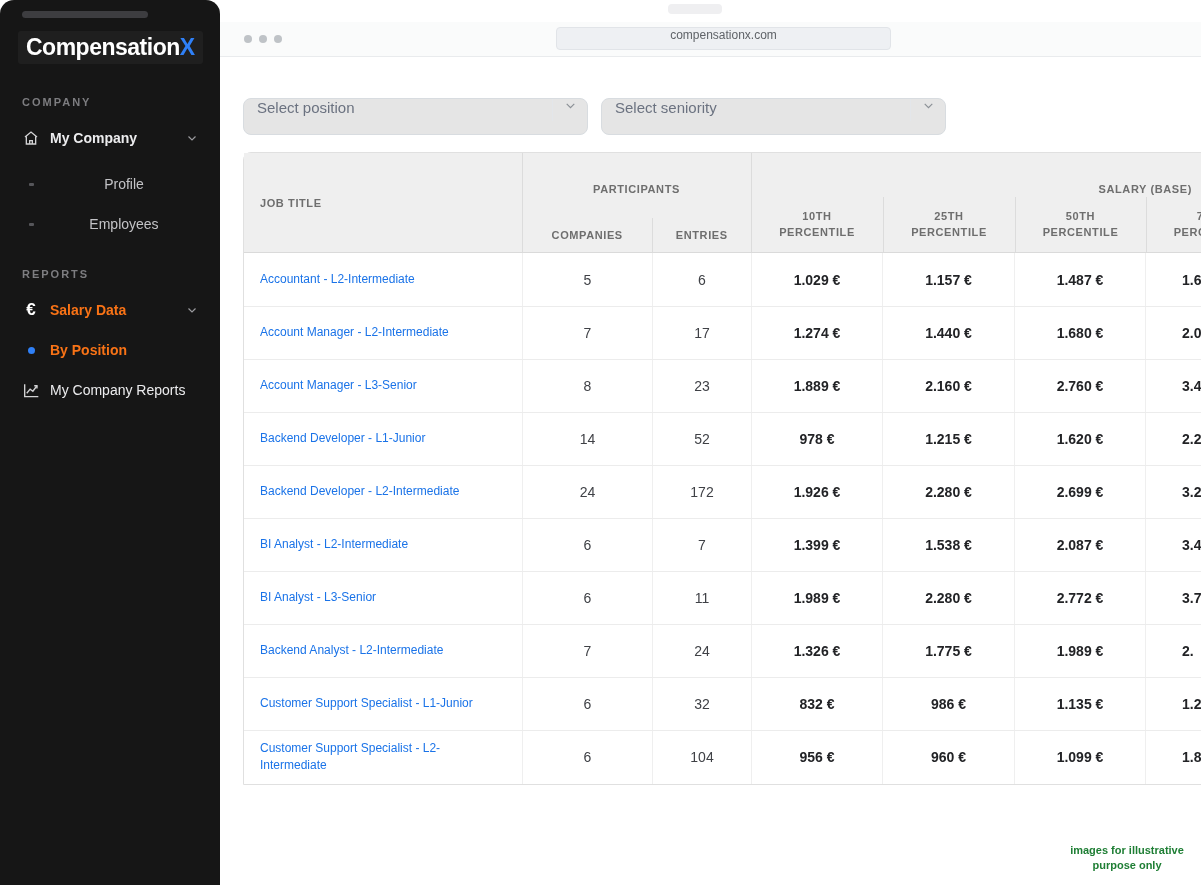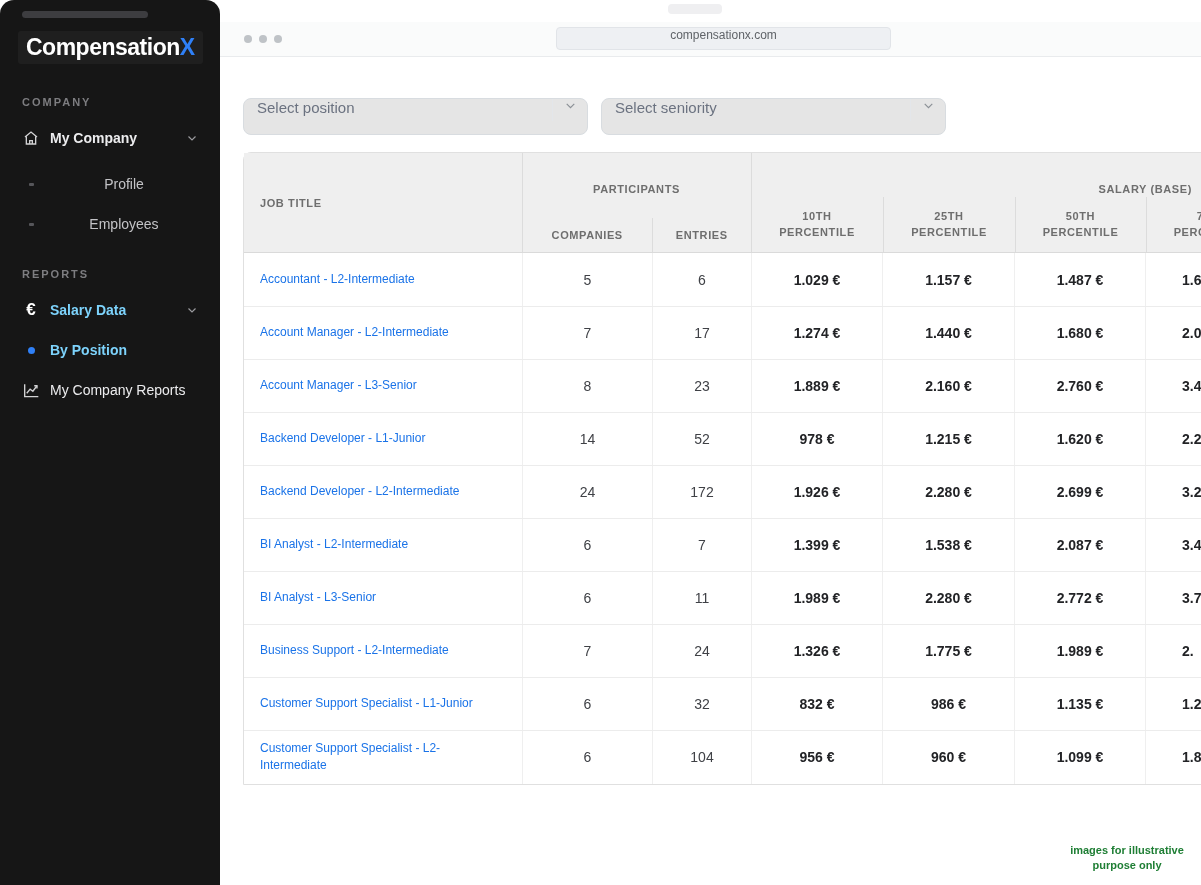--- a/index.html
+++ b/index.html
@@ -16,21 +16,21 @@
           letter-spacing:-0.5px; }
   .logo .accent { color:#2f80f7; }
   .nav { position:absolute; left:0; top:96px; width:220px; }
   .section-label { padding:0 0 0 22px; margin-bottom:14px; font-size:11px; font-weight:700;
                    color:#7d7d80; letter-spacing:2px; }
   .nav-item { display:flex; align-items:center; height:32px; padding:0 22px 0 22px;
               color:#ececee; font-size:14px; cursor:pointer; }
   .nav-item .ico { width:18px; margin-right:10px; display:flex; align-items:center;
                    justify-content:center; color:#d2d2d4; }
   .nav-item .lbl { flex:1; }
-  .nav-item.bold .lbl { font-weight:700; color:#7dd3fc; }
+  .nav-item.bold .lbl { font-weight:700; color:#f97316; }
   .nav-item.med .lbl { font-weight:600; }
   .nav-item.sub { color:#c3c3c6; padding-left:22px; }
   .nav-item.sub .ico { justify-content:center; }
   .dash { width:5px; height:3px; border-radius:1px; background:#56565a; }
   .bluedot { width:7px; height:7px; border-radius:50%; background:#2f80f7; }
   .chev { color:#9a9a9e; display:flex; }
   .euro-glyph { font-size:17px; font-weight:600; color:#ffffff; }
   .gap-after-mycompany { height:14px; } .gap8 { height:8px; } .gap-sec { height:28px; }
 
   
@@ -327,21 +327,21 @@
             <div class="td td-entries">11</div>
             <div class="td td-p td-p10">1.989 €</div>
             <div class="td td-p td-p25">2.280 €</div>
             <div class="td td-p td-p50">2.772 €</div>
             <div class="td td-p td-p75">3.7</div>
 
           </div>
 
           <div class="tr">
             <div class="td td-job">
-                <a href="#">Business Support - L2-Intermediate</a>
+                <a href="#">Backend Analyst - L2-Intermediate</a>
               </div>
             <div class="td td-companies">7</div>
             <div class="td td-entries">24</div>
             <div class="td td-p td-p10">1.326 €</div>
             <div class="td td-p td-p25">1.775 €</div>
             <div class="td td-p td-p50">1.989 €</div>
             <div class="td td-p td-p75">2.</div>
 
           </div>
 

